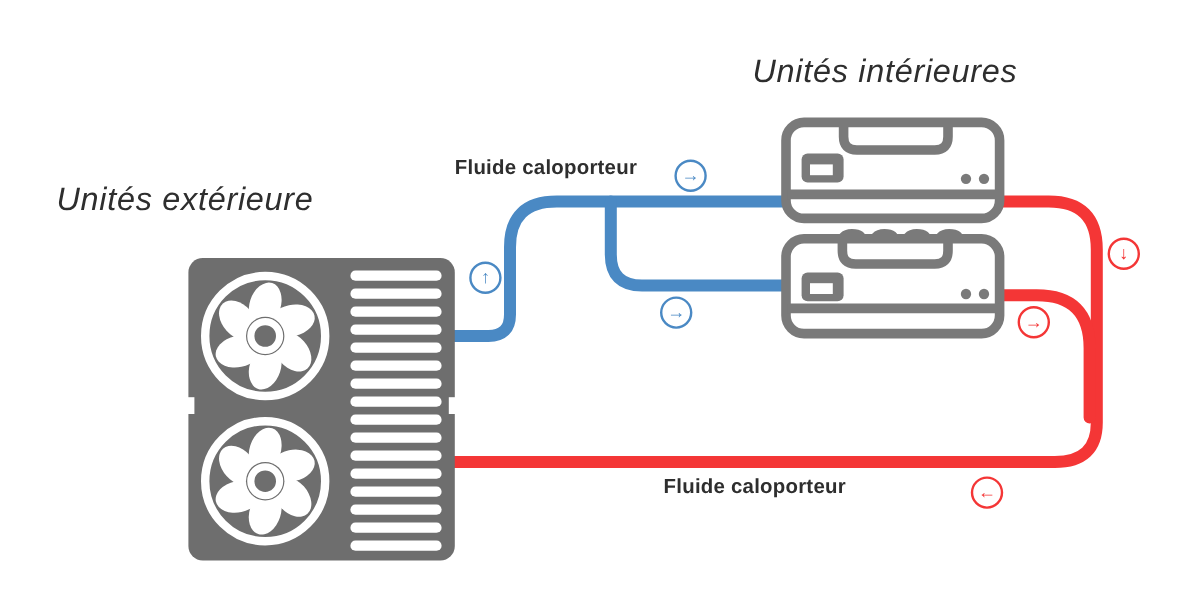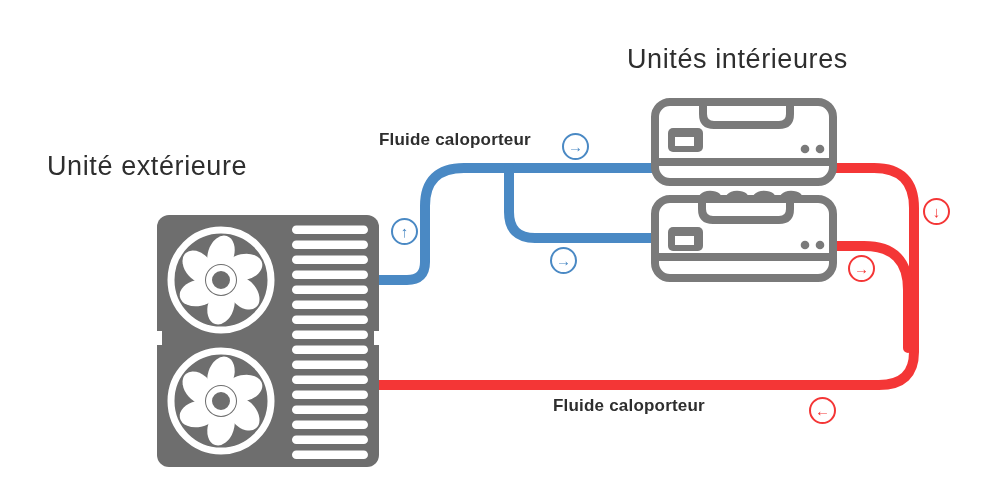--- a/index.html
+++ b/index.html
@@ -14,21 +14,21 @@
   .pipe{fill:none;stroke-width:10;stroke-linecap:round;stroke-linejoin:round;}
   .pipe.blue{stroke:var(--c-blue);}
   .pipe.red{stroke:var(--c-red);}
   .ou-fill{fill:var(--c-outdoor-gray);}
   .fan-white{stroke:#fff;fill:none;}
   .iu-body{fill:#fff;stroke:var(--c-indoor-gray);stroke-width:8;}
   .iu-line{fill:none;stroke:var(--c-indoor-gray);stroke-width:8;}
   .iu-fin{fill:none;stroke:var(--c-indoor-gray);stroke-width:6.5;stroke-linecap:round;}
   .iu-fill{fill:var(--c-indoor-gray);}
   .label{position:absolute;color:var(--c-text);white-space:nowrap;}
-  .title{font-size:27px;font-weight:300;letter-spacing:0.6px;}
+  .title{font-size:27px;font-weight:300;letter-spacing:0.6px;font-style:italic;}
   .small-label{font-size:17px;font-weight:700;letter-spacing:0.2px;}
   .badge{position:absolute;width:27px;height:27px;border-radius:50%;border:2px solid;
          display:flex;align-items:center;justify-content:center;
          font-size:15px;line-height:1;background:#fff;}
   .badge.blue{color:var(--c-blue);border-color:var(--c-blue);}
   .badge.red{color:var(--c-red);border-color:var(--c-red);}
 </style>
 </head>
 <body>
 
@@ -110,21 +110,21 @@
       <rect class="iu-body" x="2" y="2" width="178" height="79" rx="15"></rect>
       <path class="iu-line" d="M 49 5 V 12 Q 49 23 60 23 H 126 Q 137 23 137 12 V 5"></path>
       <rect class="iu-fill" x="15" y="30" width="35" height="24" rx="5"></rect>
       <rect x="22" y="39" width="19" height="9" fill="#fff"></rect>
       <circle class="iu-fill" cx="152" cy="48" r="4.3"></circle>
       <circle class="iu-fill" cx="167" cy="48" r="4.3"></circle>
       <path class="iu-line" d="M 3 60 H 179"></path>
     </g>
   </svg>
 
-  <div class="label title" style="left:47px;top:151px;">Unité extérieure</div>
+  <div class="label title" style="left:47px;top:151px;">Unités extérieure</div>
   <div class="label title" style="left:627px;top:44px;">Unités intérieures</div>
   <div class="label small-label" style="left:379px;top:130px;">Fluide caloporteur</div>
   <div class="label small-label" style="left:553px;top:396px;">Fluide caloporteur</div>
 
   <div class="badge blue" style="left:391px;top:218px;">↑</div>
   <div class="badge blue" style="left:562px;top:133px;">→</div>
   <div class="badge blue" style="left:550px;top:247px;">→</div>
   <div class="badge red" style="left:923px;top:198px;">↓</div>
   <div class="badge red" style="left:848px;top:255px;">→</div>
   <div class="badge red" style="left:809px;top:397px;">←</div>

